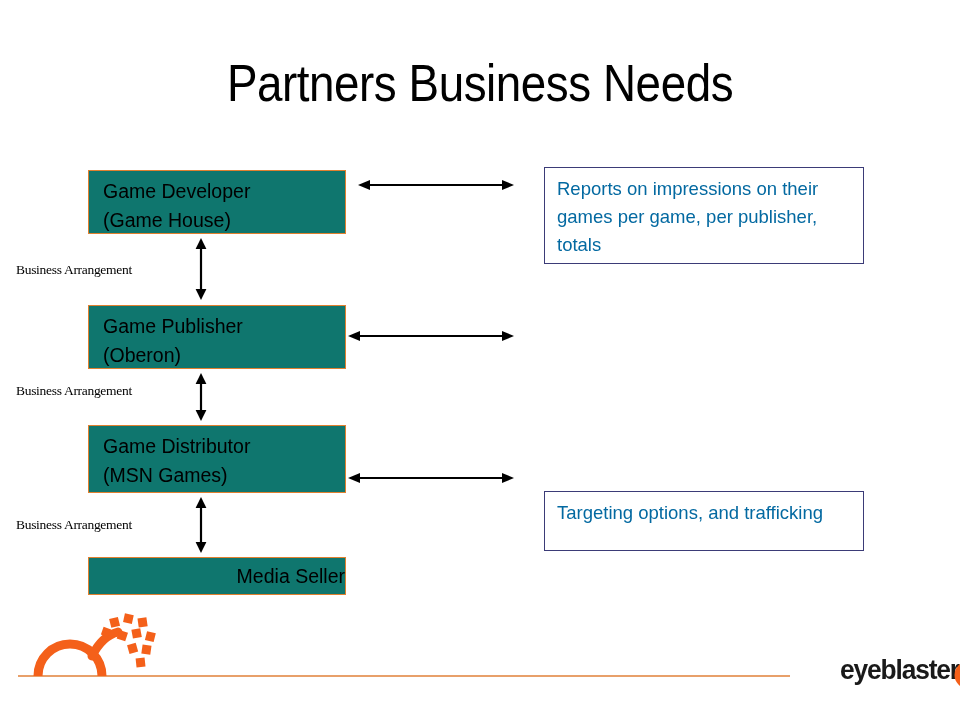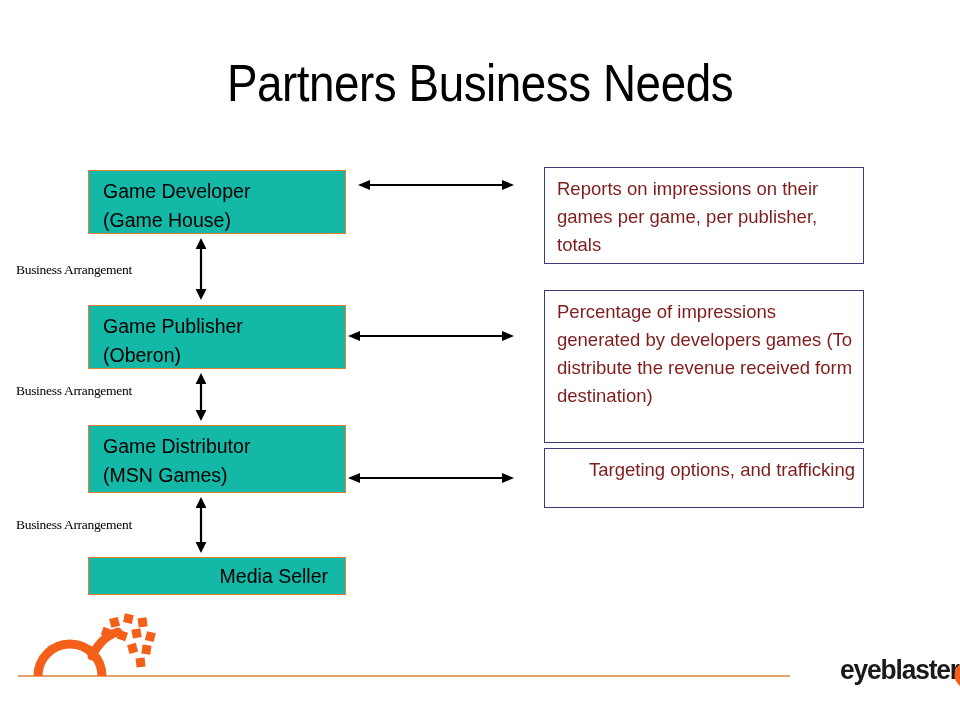--- a/index.html
+++ b/index.html
@@ -35,23 +35,23 @@
     letter-spacing: -0.5px;
     transform: scaleX(0.88);
     transform-origin: center top;
     white-space: nowrap;
   }
 
   
   .role-box {
     position: absolute;
     box-sizing: border-box;
-    background: #14b8a6;
+    background: #0f766e;
     border: 1.4px solid #e0802f;
-    padding: 6px 17px 0 14px;
+    padding: 6px 0 0 14px;
     font-size: 19.5px;
     line-height: 29px;
     color: #000000;
   }
   .role-box .line2 { display: block; }
 
   #role-box-1 { left: 88px; top: 170px;  width: 258px; height: 64px; }
   #role-box-2 { left: 88px; top: 305px;  width: 258px; height: 64px; }
   #role-box-3 { left: 88px; top: 425px;  width: 258px; height: 68px; }
   #role-box-4 { left: 88px; top: 557px;  width: 258px; height: 38px;
@@ -91,25 +91,25 @@
 
   
   .need-box {
     position: absolute;
     box-sizing: border-box;
     background: #ffffff;
     border: 1.2px solid #3b3b77;
     padding: 7px 8px 0 12px;
     font-size: 18.5px;
     line-height: 28px;
-    color: #7f1d1d;
+    color: #0369a1;
   }
   #need-box-1 { left: 544px; top: 167px; width: 320px; height: 97px; }
   #need-box-2 { left: 544px; top: 290px; width: 320px; height: 153px; }
-  #need-box-3 { left: 544px; top: 448px; width: 320px; height: 60px; text-align: right; }
+  #need-box-3 { left: 544px; top: 491px; width: 320px; height: 60px; }
 
   
   #footer-rule {
     position: absolute;
     left: 18px;
     top: 675px;
     width: 772px;
     height: 2px;
     background: #e8a06a;
   }
@@ -209,21 +209,20 @@
   </svg>
 
   <svg class="h-arrow" id="h-arrow-3" viewBox="0 0 166 16" preserveAspectRatio="none">
     <line x1="9" y1="8" x2="157" y2="8" stroke="#000" stroke-width="2.2"></line>
     <polygon points="0,8 12,3 12,13" fill="#000"></polygon>
     <polygon points="166,8 154,3 154,13" fill="#000"></polygon>
   </svg>
 
   <div class="need-box" id="need-box-1">Reports on impressions on their games per game, per publisher, totals</div>
 
-  <div class="need-box" id="need-box-2">Percentage of impressions generated by  developers games (To distribute the revenue received form destination)</div>
 
   <div class="need-box" id="need-box-3">Targeting options, and trafficking</div>
 
   <div id="footer-rule"></div>
 
   <svg id="sun-logo" viewBox="0 0 150 68">
 
     <path d="M 12 64 A 32 32 0 0 1 76 64" fill="none" stroke="#f4601a" stroke-width="9"></path>
 
     <path d="M 66 44 Q 76 24 92 20" fill="none" stroke="#f4601a" stroke-width="9" stroke-linecap="round"></path>

